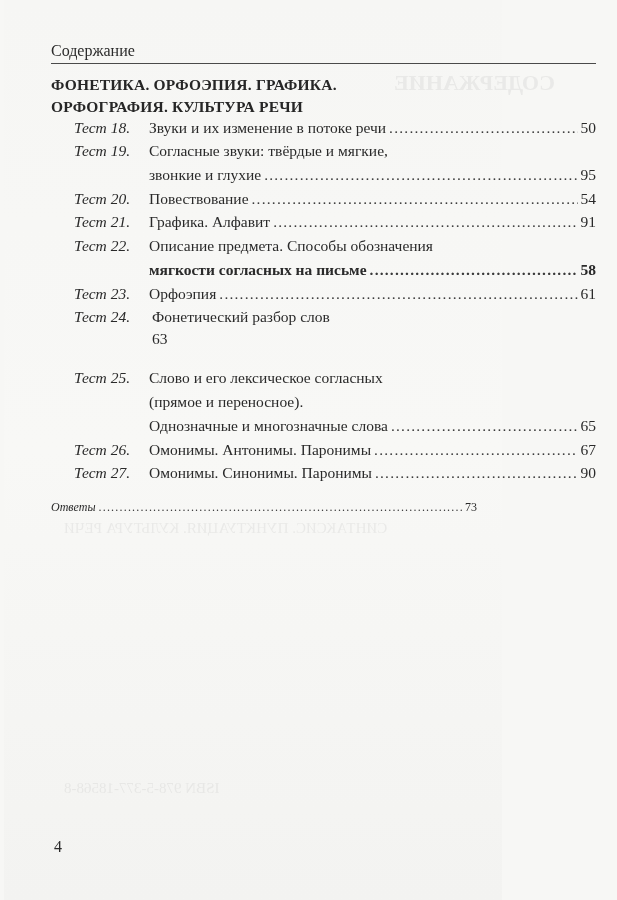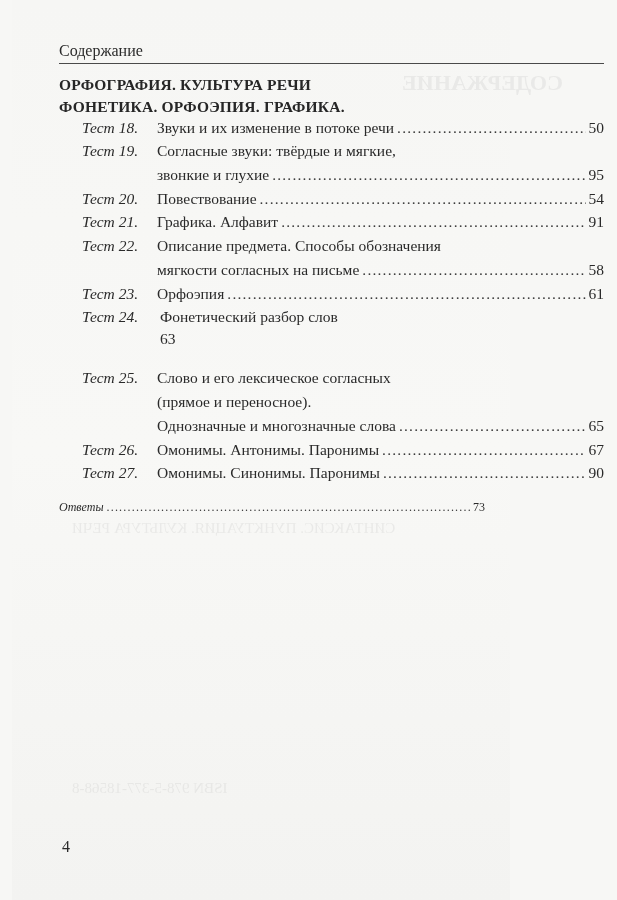--- a/index.html
+++ b/index.html
@@ -10,21 +10,21 @@
       width: 617px;
       height: 900px;
       background: #f7f7f5;
       position: relative;
       overflow: hidden;
       font-family: "DejaVu Serif", "Liberation Serif", serif;
       color: #2a2a2a;
     }
     .page {
       position: absolute;
-      left: 12px; top: 0;
+      left: 4px; top: 0;
       width: 498px; height: 900px;
       background: linear-gradient(180deg, #f6f6f4 0%, #f8f8f6 50%, #f3f3f1 100%);
     }
     .running-head {
       position: absolute;
       left: 47px;
       top: 42px;
       font-size: 15px;
       color: #2b2b2b;
       font-family: "Liberation Serif", "DejaVu Serif", serif;
@@ -135,22 +135,22 @@
 <div class="page">
 
   <div class="ghost" style="left:390px;top:70px;font-size:22px;font-weight:bold;">СОДЕРЖАНИЕ</div>
   <div class="ghost" style="left:60px;top:520px;">СИНТАКСИС. ПУНКТУАЦИЯ. КУЛЬТУРА РЕЧИ</div>
   <div class="ghost" style="left:60px;top:780px;">ISBN 978-5-377-18568-8</div>
 
   <div class="running-head">Содержание</div>
   <div class="head-rule"></div>
 
   <div class="section-title" style="top:74px;">
+    <div>ФОНЕТИКА. ОРФОЭПИЯ. ГРАФИКА.</div>
     <div>ОРФОГРАФИЯ. КУЛЬТУРА РЕЧИ</div>
-    <div>ФОНЕТИКА. ОРФОЭПИЯ. ГРАФИКА.</div>
   </div>
 
   <div class="entry" style="top:117px;">
     <span class="label">Тест 18.</span>
     <div class="line" style="top:0;">
       <span class="txt">Звуки и их изменение в потоке речи</span>
       <span class="dots"></span>
       <span class="pg">50</span>
     </div>
   </div>
@@ -183,21 +183,21 @@
       <span class="dots"></span>
       <span class="pg">91</span>
     </div>
   </div>
 
   <div class="entry" style="top:235px;">
     <span class="label">Тест 22.</span>
     <div class="line" style="top:0;">
       <span class="txt">Описание предмета. Способы обозначения</span>
     </div>
-    <div class="line" style="top:24px;">
+    <div class="line" style="top:24px;font-weight:bold;">
       <span class="txt">мягкости согласных на письме</span>
       <span class="dots"></span>
       <span class="pg">58</span>
     </div>
   </div>
 
   <div class="entry" style="top:283px;">
     <span class="label">Тест 23.</span>
     <div class="line" style="top:0;">
       <span class="txt">Орфоэпия</span>

